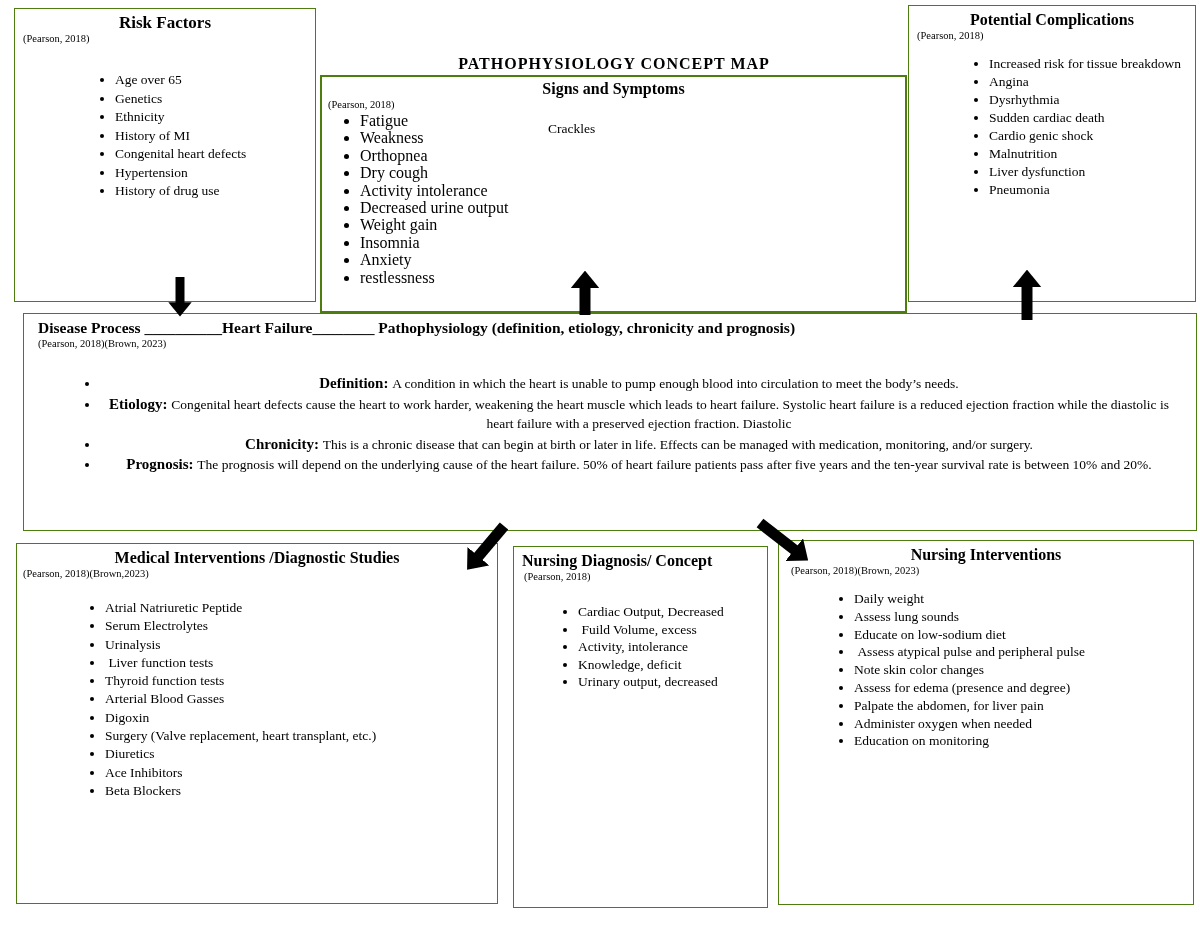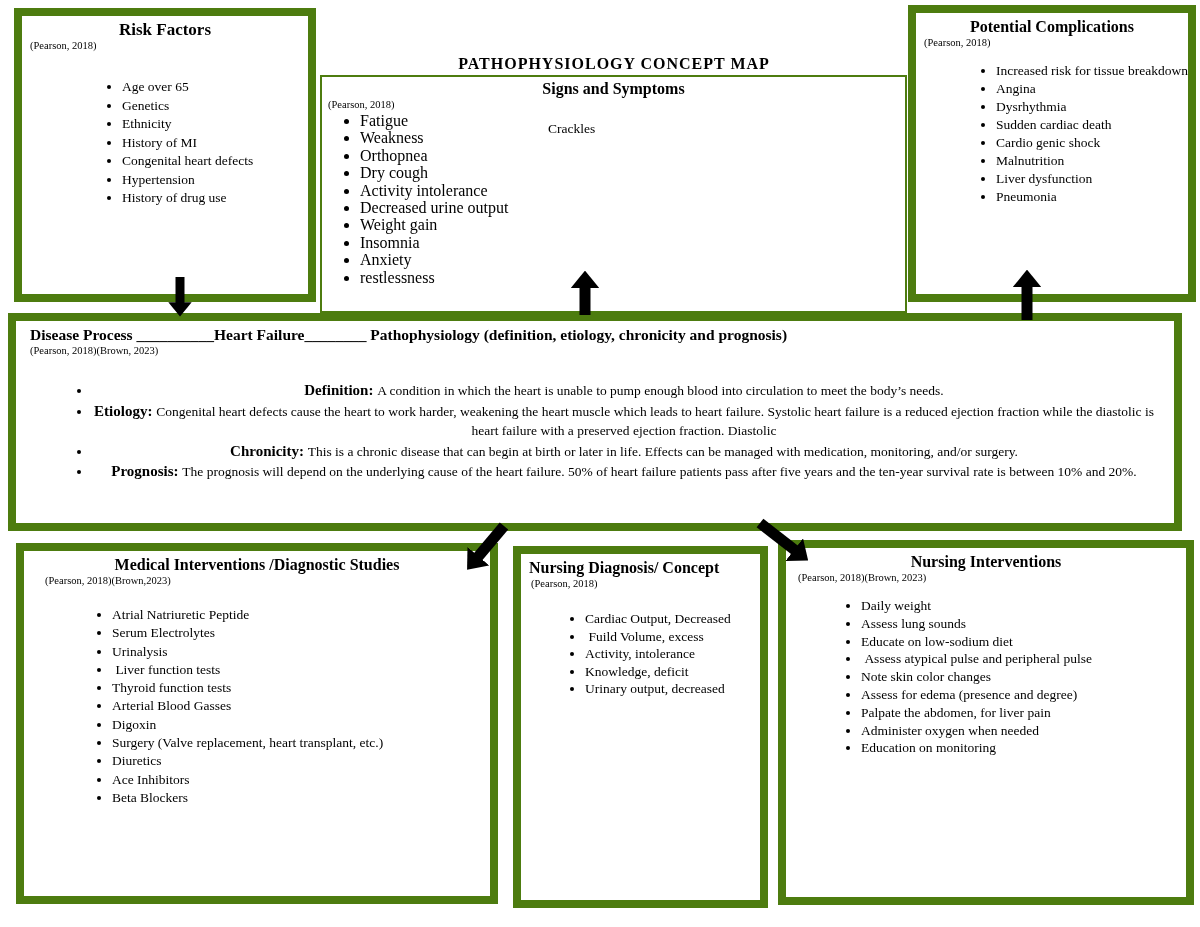--- a/index.html
+++ b/index.html
@@ -1,21 +1,21 @@
 <!DOCTYPE html>
 <html><head>
 <meta charset="utf-8">
 <style>
   html,body { margin:0; padding:0; background:#ffffff; }
   #page {
     position:relative; width:1200px; height:927px; background:#ffffff;
     font-family:"Liberation Serif", serif; color:#000000; overflow:hidden;
   }
   .box {
-    position:absolute; border:8px solid #4d7c0f; background:#ffffff;
+    position:absolute; border:1px solid #4d7c0f; background:#ffffff;
     box-sizing:border-box;
   }
   .box-title { font-weight:bold; font-size:17px; text-align:center; margin:4px 0 0 0; line-height:19px; }
   .citation { font-size:10.5px; margin:0 0 0 8px; line-height:13px; }
   ul { margin:0; padding:0; list-style-type:disc; }
   li { white-space:pre-wrap; }
   .main-title {
     position:absolute; left:320px; top:55px; width:588px; text-align:center;
     font-weight:bold; font-size:16px; letter-spacing:1px;
   }
@@ -26,30 +26,30 @@
   #signs-symptoms { left:320px; top:75px; width:587px; height:238px; border-width:2px; }
   #signs-symptoms .box-title { margin-top:2px; font-size:16px; }
   #signs-symptoms .citation { margin-left:6px; }
   #signs-symptoms ul { margin-top:1px; padding-left:38px; font-size:16px; line-height:17.4px; }
   .side-note { position:absolute; left:226px; top:44px; font-size:13.5px; }
   
   #potential-complications { left:908px; top:5px; width:288px; height:297px; }
   #potential-complications .box-title { font-size:16px; }
   #potential-complications ul { margin-top:13px; padding-left:80px; font-size:13.5px; line-height:18px; }
   
-  #disease-process { left:8px; top:313px; width:1174px; height:218px; }
+  #disease-process { left:23px; top:313px; width:1174px; height:218px; }
   .dp-heading { font-weight:bold; font-size:15.5px; margin:4px 0 0 14px; line-height:19px; }
   #disease-process .citation { margin-left:14px; }
   #disease-process ul { margin-top:24px; padding-left:76px; padding-right:18px; font-size:13.5px; line-height:19.5px; }
   #disease-process li { margin-bottom:1px;text-align:center; }
   .entry-label { font-weight:bold; font-size:15px; }
   
   #medical-interventions { left:16px; top:543px; width:482px; height:361px; }
   #medical-interventions .box-title { font-size:16px; }
-  #medical-interventions .citation { margin-left:21px; }
+  #medical-interventions .citation { margin-left:6px; }
   #medical-interventions ul { margin-top:19px; padding-left:88px; font-size:13.5px; line-height:18.3px; }
   
   #nursing-diagnosis { left:513px; top:546px; width:255px; height:362px; }
   #nursing-diagnosis .box-title { text-align:left; margin-left:8px; font-size:16px; }
   #nursing-diagnosis .citation { margin-left:10px; }
   #nursing-diagnosis ul { margin-top:20px; padding-left:64px; font-size:13.5px; line-height:17.6px; }
   
   #nursing-interventions { left:778px; top:540px; width:416px; height:365px; }
   #nursing-interventions .box-title { font-size:16px; }
   #nursing-interventions .citation { margin-left:12px; }

